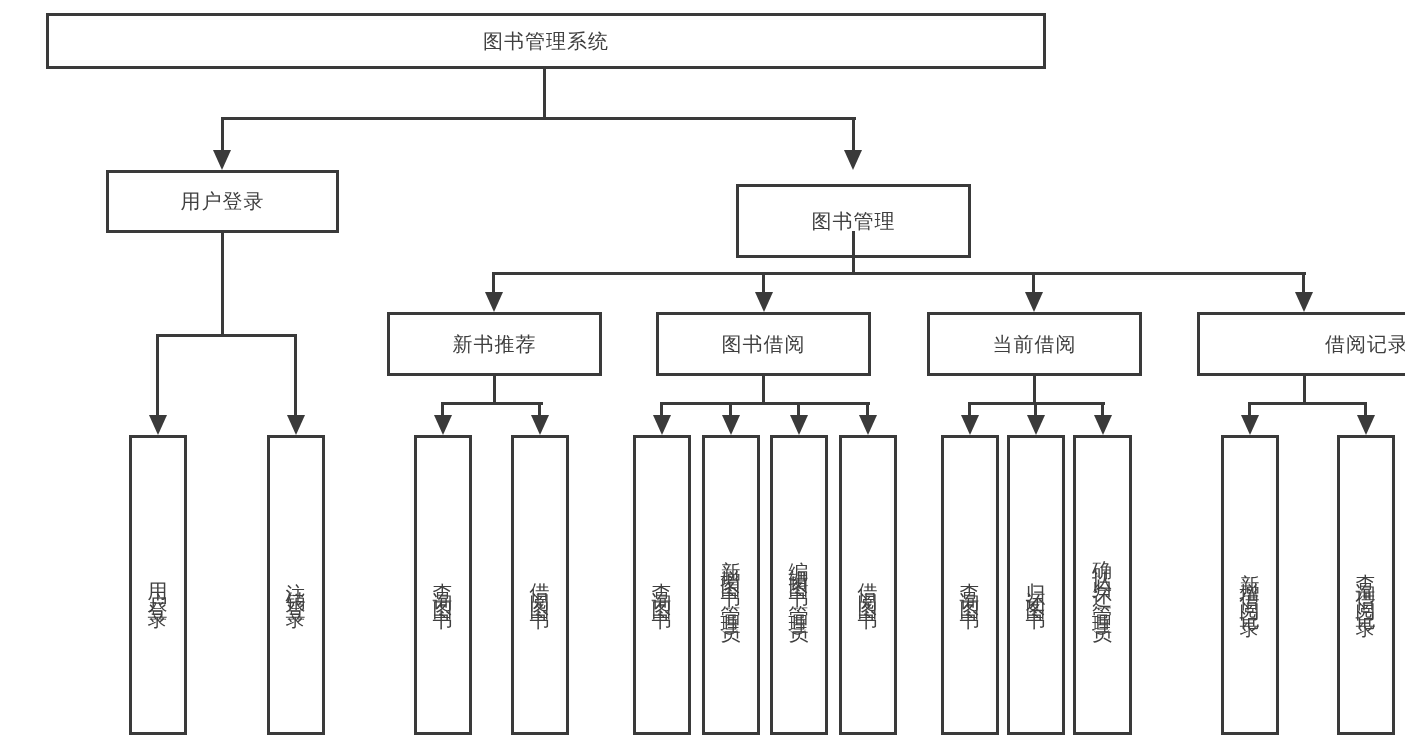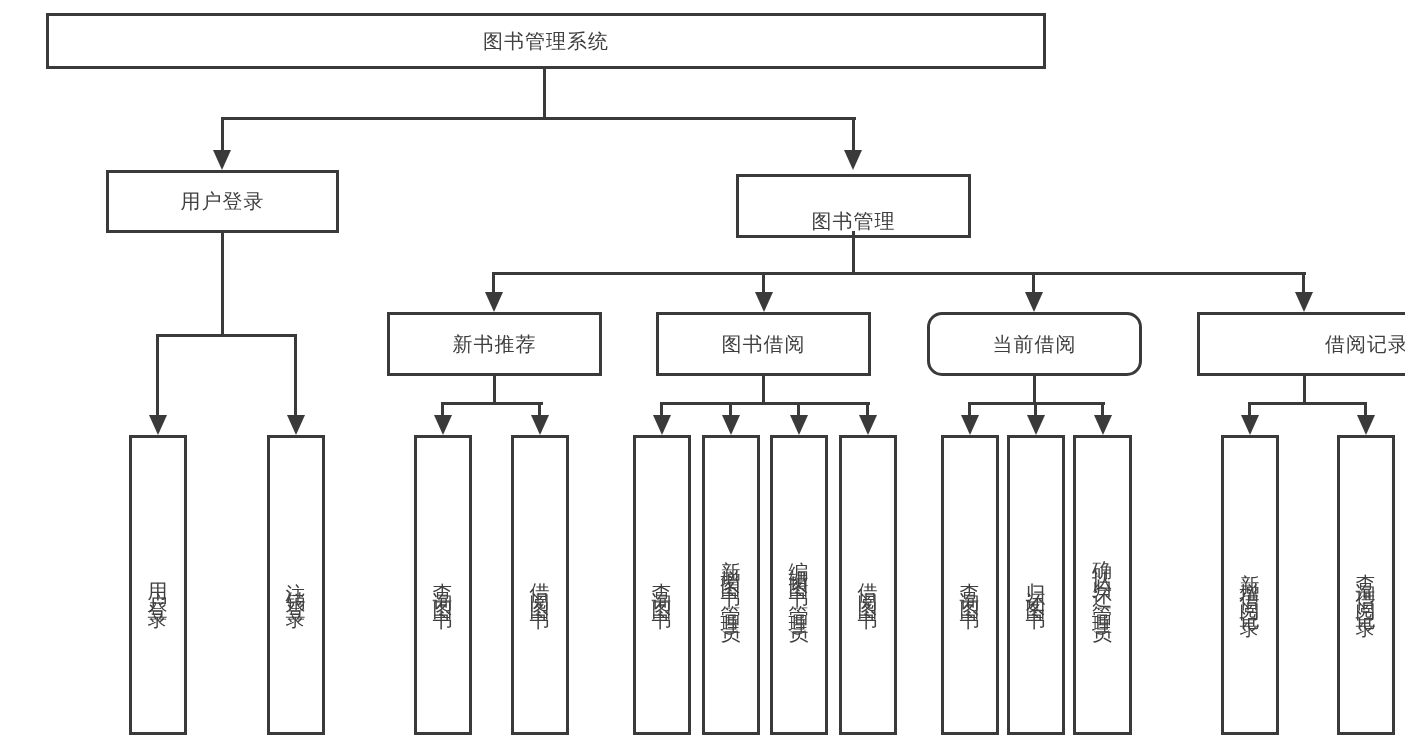--- a/index.html
+++ b/index.html
@@ -61,33 +61,33 @@
 <div class="canvas" style="--line: #3a3a3a; --text: #3f3f3f; --watermark: #b3b8c2;">
 
   <div class="node h" style="left:22px; top:13px; width:1000px; height:56px;">
     <span>图书管理系统</span>
   </div>
 
   <div class="node h" style="left:82px; top:170px; width:233px; height:63px;">
     <span>用户登录</span>
   </div>
 
-  <div class="node h" style="left:712px; top:174px; width:235px; height:64px;align-items:flex-end;">
+  <div class="node h" style="left:712px; top:184px; width:235px; height:74px;">
     <span>图书管理</span>
   </div>
 
   <div class="node h" style="left:632px; top:312px; width:215px; height:64px;">
     <span>图书借阅</span>
   </div>
 
   <div class="node h" style="left:363px; top:312px; width:215px; height:64px;">
     <span>新书推荐</span>
   </div>
 
-  <div class="node h" style="left:903px; top:312px; width:215px; height:64px;border-radius:15px;">
+  <div class="node h" style="left:903px; top:312px; width:215px; height:64px;">
     <span>当前借阅</span>
   </div>
 
   <div class="node h" style="left:1173px; top:312px; width:215px; height:64px;justify-content:flex-end;">
     <span>借阅记录</span>
   </div>
 
   <div class="node" style="left:105px; top:435px; width:58px; height:300px;">
     <span class="leaf-label">用户登录</span>
   </div>

